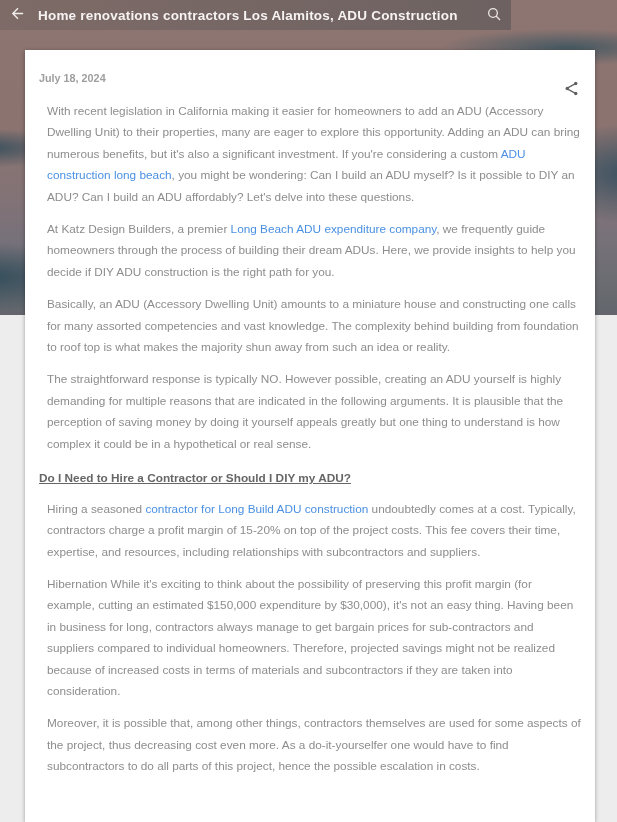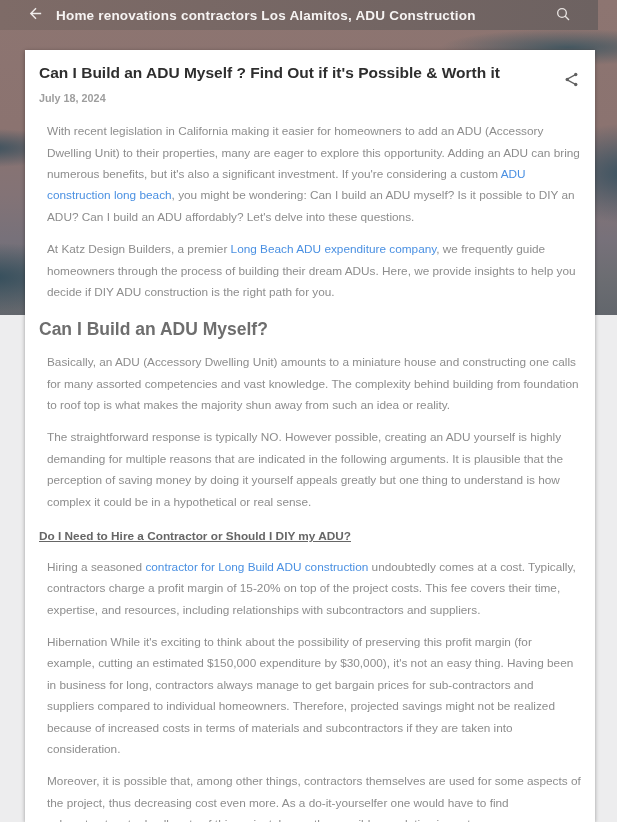--- a/index.html
+++ b/index.html
@@ -14,23 +14,23 @@
     background:
       radial-gradient(180px 26px at 92% 15%, rgba(58,84,95,.85), rgba(58,84,95,0) 70%),
       radial-gradient(150px 70px at 103% 55%, rgba(49,78,94,.95), rgba(49,78,94,0) 72%),
       radial-gradient(130px 26px at -3% 47%, rgba(46,75,90,.9), rgba(46,75,90,0) 75%),
       radial-gradient(160px 46px at -2% 88%, rgba(45,74,89,.9), rgba(45,74,89,0) 75%),
       radial-gradient(260px 40px at 60% 101%, rgba(86,94,101,.8), rgba(86,94,101,0) 80%),
       linear-gradient(180deg,#8d7571 0%,#8b7370 40%,#837376 62%,#77717a 76%,#6c6d72 88%,#62666c 100%);
   }
   
   .appbar{
-    position:absolute;top:0;left:0;width:598px;height:30px;z-index:20;
+    position:absolute;top:0;left:0;width:511px;height:30px;z-index:20;
     background:linear-gradient(90deg,#7e6b67,#6d6261);
-    display:flex;align-items:center;box-sizing:border-box;padding:0 22px;
+    display:flex;align-items:center;box-sizing:border-box;padding:0 4px;
   }
   .appbar .back-btn{width:26px;height:26px;border:0;background:transparent;cursor:pointer;
     display:flex;align-items:center;justify-content:center;padding:0;}
   .appbar .bar-title{
     margin-left:8px;flex:1;color:#f6f3f2;font-size:13.5px;font-weight:bold;
     white-space:nowrap;overflow:hidden;letter-spacing:.2px;cursor:pointer;
   }
   .appbar .search-btn{width:26px;height:26px;border:0;background:transparent;cursor:pointer;
     display:flex;align-items:center;justify-content:center;padding:0;}
   
@@ -72,39 +72,37 @@
     <span>
       <svg width="16" height="16" viewBox="0 0 24 24">
           <path fill="none" stroke="#e9e4e2" stroke-width="2" d="M10.5 4a6.5 6.5 0 1 1 0 13 6.5 6.5 0 0 1 0-13zm4.9 11.4L21 21"></path>
         </svg>
     </span>
   </button>
 </header>
 
 <main class="card">
   <div class="post-header">
-    <h1 class="post-title">Can I Build an ADU Myself ? Find Out if it's Possible &amp; Worth it</h1>
     <button class="share-btn">
       <span>
         <svg width="17" height="17" viewBox="0 0 24 24">
           <g fill="#616161">
               <circle cx="18" cy="5" r="2.4"></circle>
               <circle cx="6" cy="12" r="2.4"></circle>
               <circle cx="18" cy="19" r="2.4"></circle>
             </g>
           <path stroke="#616161" stroke-width="1.7" d="M6.6 11.1 17 5.5M6.6 12.9 17 18.5"></path>
         </svg>
       </span>
     </button>
     <div class="post-date">July 18, 2024</div>
   </div>
   <div class="post-body">
       <p>With recent legislation in California making it easier for homeowners to add an ADU (Accessory Dwelling Unit) to their properties, many are eager to explore this opportunity. Adding an ADU can bring numerous benefits, but it's also a significant investment. If you're considering a custom <a href="#">ADU construction long beach</a>, you might be wondering: Can I build an ADU myself? Is it possible to DIY an ADU? Can I build an ADU affordably? Let's delve into these questions.</p>
       <p>At Katz Design Builders, a premier <a href="#">Long Beach ADU expenditure company</a>, we frequently guide homeowners through the process of building their dream ADUs. Here, we provide insights to help you decide if DIY ADU construction is the right path for you.</p>
-      <h2>Can I Build an ADU Myself?</h2>
       <p>Basically, an ADU (Accessory Dwelling Unit) amounts to a miniature house and constructing one calls for many assorted competencies and vast knowledge. The complexity behind building from foundation to roof top is what makes the majority shun away from such an idea or reality.</p>
       <p>The straightforward response is typically NO. However possible, creating an ADU yourself is highly demanding for multiple reasons that are indicated in the following arguments. It is plausible that the perception of saving money by doing it yourself appeals greatly but one thing to understand is how complex it could be in a hypothetical or real sense.</p>
       <h4>Do I Need to Hire a Contractor or Should I DIY my ADU?</h4>
       <p>Hiring a seasoned <a href="#">contractor for Long Build ADU construction</a> undoubtedly comes at a cost. Typically, contractors charge a profit margin of 15-20% on top of the project costs. This fee covers their time, expertise, and resources, including relationships with subcontractors and suppliers.</p>
       <p>Hibernation While it's exciting to think about the possibility of preserving this profit margin (for example, cutting an estimated $150,000 expenditure by $30,000), it's not an easy thing. Having been in business for long, contractors always manage to get bargain prices for sub-contractors and suppliers compared to individual homeowners. Therefore, projected savings might not be realized because of increased costs in terms of materials and subcontractors if they are taken into consideration.</p>
       <p>Moreover, it is possible that, among other things, contractors themselves are used for some aspects of the project, thus decreasing cost even more. As a do-it-yourselfer one would have to find subcontractors to do all parts of this project, hence the possible escalation in costs.</p>
     </div>
 </main>
 
 </body></html>

